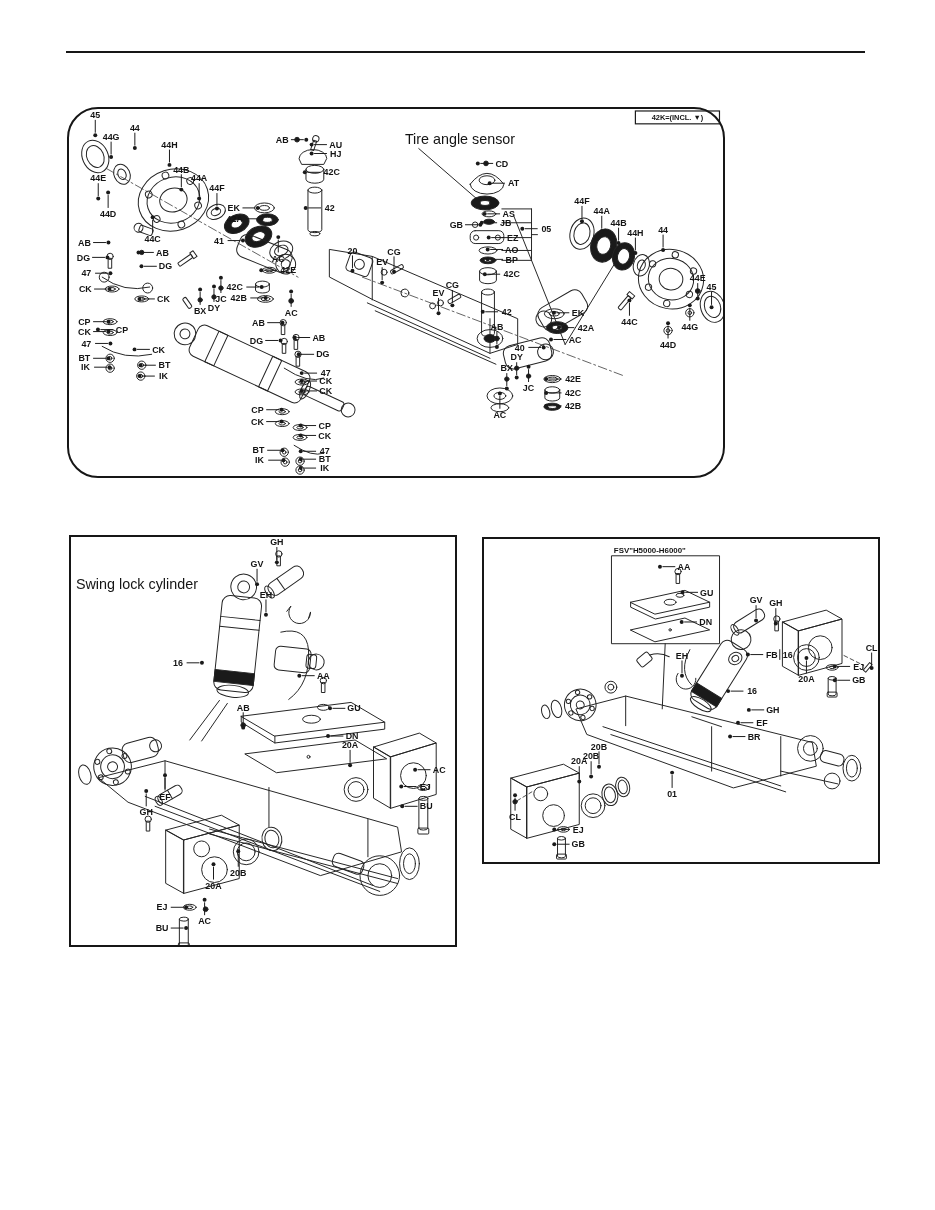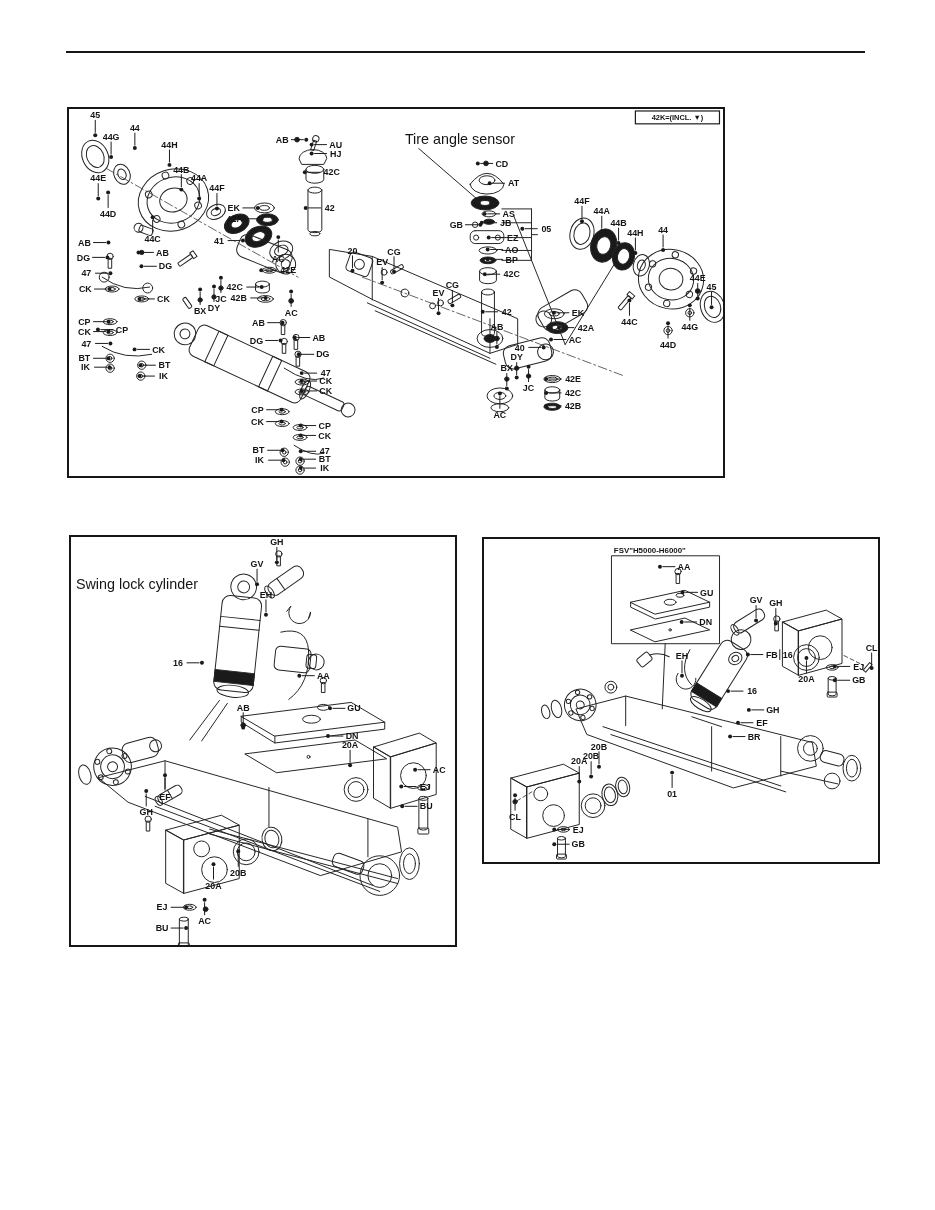--- a/index.html
+++ b/index.html
@@ -1,20 +1,20 @@
 <!DOCTYPE html>
 <html><head>
 <meta charset="utf-8">
 <style>
   html,body{margin:0;padding:0;background:#e8e8e8;}
   .page{position:relative;width:935px;height:1210px;background:#ffffff;overflow:hidden;
         font-family:"Liberation Sans", sans-serif;}
   .top-rule{position:absolute;left:66px;top:51px;width:799px;height:2px;background:#161616;}
   .panel{position:absolute;border:2px solid #161616;background:#fff;box-sizing:border-box;}
-  .panel-top{left:67px;top:107px;width:658px;height:371px;}
+  .panel-top{left:67px;top:107px;width:658px;height:371px;border-radius:31px;}
   .panel-bl{left:69px;top:535px;width:388px;height:412px;}
   .panel-br{left:482px;top:537px;width:398px;height:327px;}
   .panel svg{display:block;width:100%;height:100%;}
   .ln{stroke:#242424;stroke-width:1;fill:none;stroke-linecap:round;stroke-linejoin:round;}
   .dd{stroke:#3a3a3a;stroke-width:.8;stroke-dasharray:9 3 2 3;fill:none;}
   .dsh{stroke:#3a3a3a;stroke-width:.9;stroke-dasharray:4 3;fill:none;}
   text.lbl{font-family:"Liberation Sans",sans-serif;font-weight:bold;fill:#141414;}
   text.cap{font-family:"Liberation Sans",sans-serif;fill:#141414;}
 </style>
 </head>

